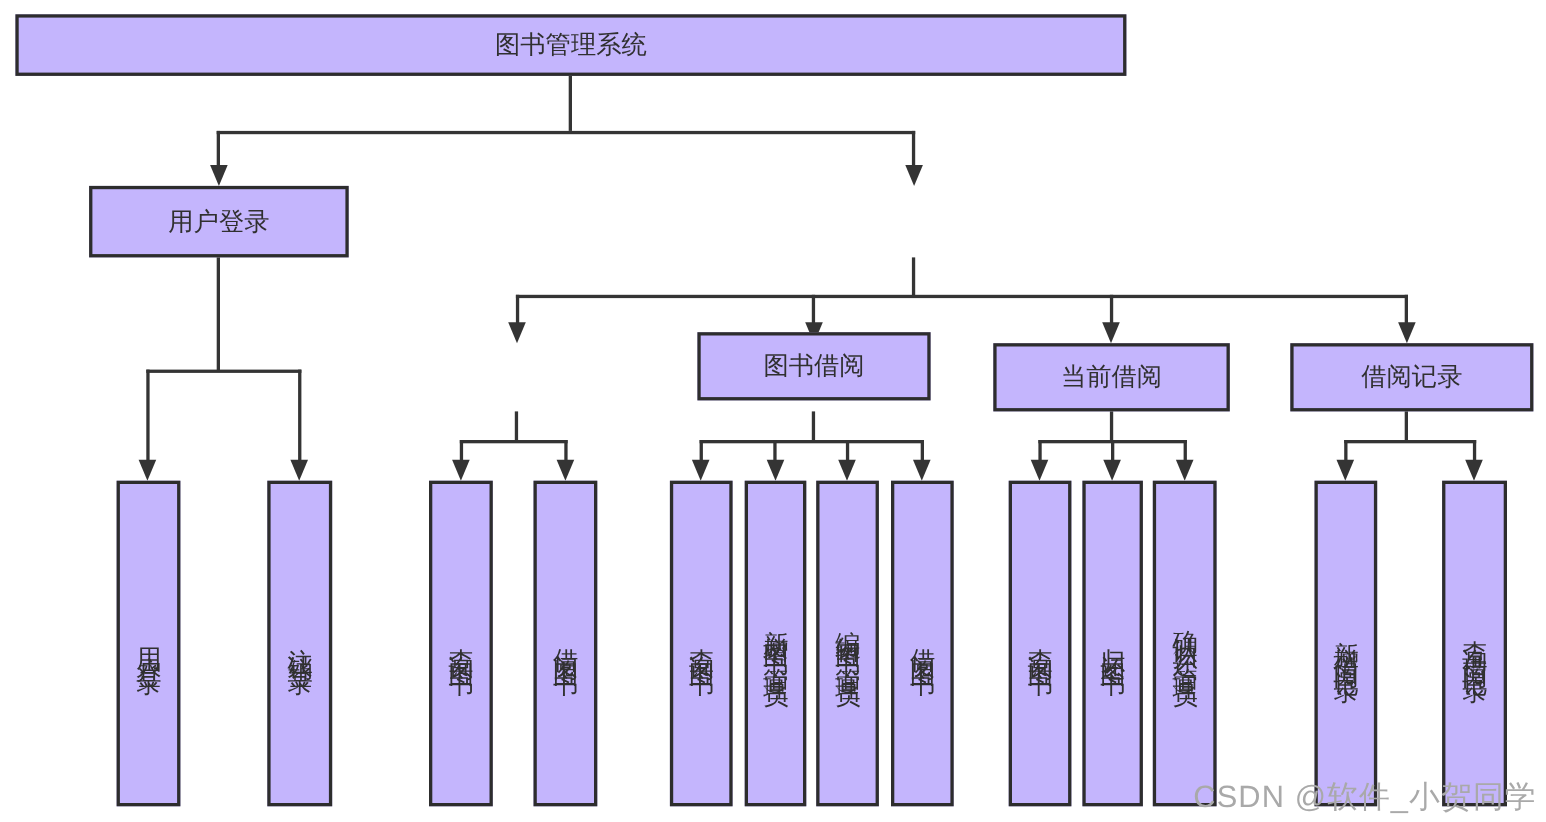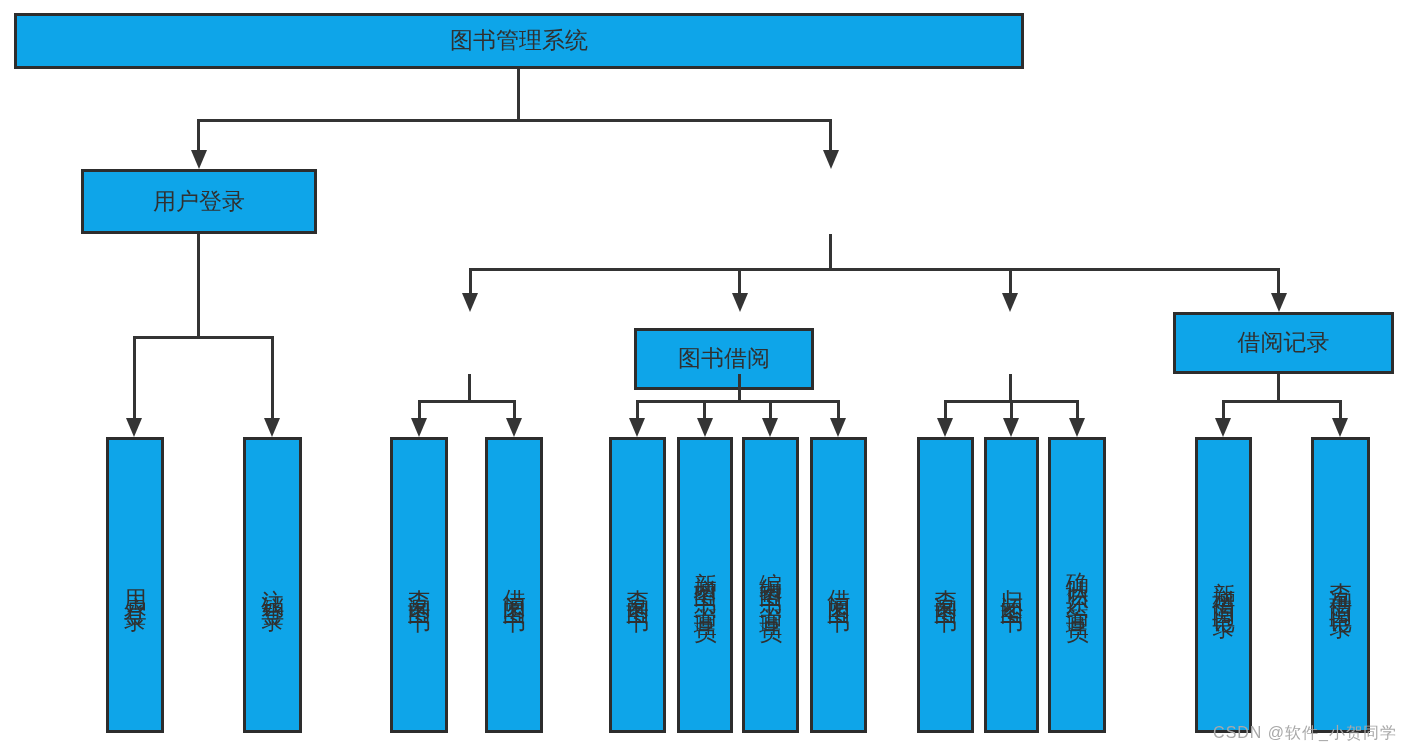--- a/index.html
+++ b/index.html
@@ -1,37 +1,37 @@
 <!DOCTYPE html>
 <html><head>
 <meta charset="utf-8">
 <style>
   html,body{margin:0;padding:0;background:#ffffff;}
   .canvas{
     position:relative;width:1405px;height:747px;background:#ffffff;
     font-family:"Liberation Sans",sans-serif;color:#303030;overflow:hidden;
   }
   .node{
-    position:absolute;box-sizing:border-box;border:3px solid #2d2d2d;background:#0ea5e9;
+    position:absolute;box-sizing:border-box;border:3px solid #2d2d2d;background:#c4b5fd;
     display:flex;align-items:center;justify-content:center;
     font-size:23px;line-height:1.2;white-space:nowrap;
   }
   .node.v{
     writing-mode:vertical-lr;text-orientation:mixed;
     letter-spacing:7px;text-align:center;
   }
   .vline{position:absolute;width:3px;background:#343434;}
   .hline{position:absolute;height:3px;background:#343434;}
   .arrowhead{
     position:absolute;width:0;height:0;
     border-left:8px solid transparent;border-right:8px solid transparent;
     border-top:19px solid #343434;
   }
   .watermark{
-    position:absolute;right:8px;bottom:3px;font-size:16px;color:#a9a9a9;z-index:5;
+    position:absolute;right:8px;bottom:3px;font-size:28px;color:#a9a9a9;z-index:5;
     letter-spacing:1px;
   }
 </style>
 </head>
 <body>
 
 <div class="canvas">
 
   <div class="node h" style="left:14px;top:13px;width:1010px;height:56px">图书管理系统</div>
 
@@ -55,21 +55,22 @@
   <div class="hline" style="left:469px;top:268px;width:811px"></div>
   <div class="vline" style="left:469px;top:268px;height:29px"></div>
   <div class="arrowhead" style="left:462px;top:293px"></div>
   <div class="vline" style="left:738px;top:268px;height:29px"></div>
   <div class="arrowhead" style="left:732px;top:293px"></div>
   <div class="vline" style="left:1009px;top:268px;height:29px"></div>
   <div class="arrowhead" style="left:1002px;top:293px"></div>
   <div class="vline" style="left:1277px;top:268px;height:29px"></div>
   <div class="arrowhead" style="left:1271px;top:293px"></div>
 
-  <div class="node h" style="left:634px;top:328px;width:180px;height:62px">图书借阅</div>
+  <div class="node h" style="left:634px;top:302px;width:212px;height:62px">图书借阅</div>
+  <div class="node h" style="left:903px;top:312px;width:215px;height:62px">当前借阅</div>
   <div class="node h" style="left:1173px;top:312px;width:221px;height:62px">借阅记录</div>
 
   <div class="vline" style="left:468px;top:374px;height:28px"></div>
   <div class="hline" style="left:418px;top:400px;width:98px"></div>
   <div class="vline" style="left:418px;top:400px;height:24px"></div>
   <div class="arrowhead" style="left:411px;top:418px"></div>
   <div class="vline" style="left:513px;top:400px;height:24px"></div>
   <div class="arrowhead" style="left:506px;top:418px"></div>
 
   <div class="vline" style="left:738px;top:374px;height:28px"></div>

